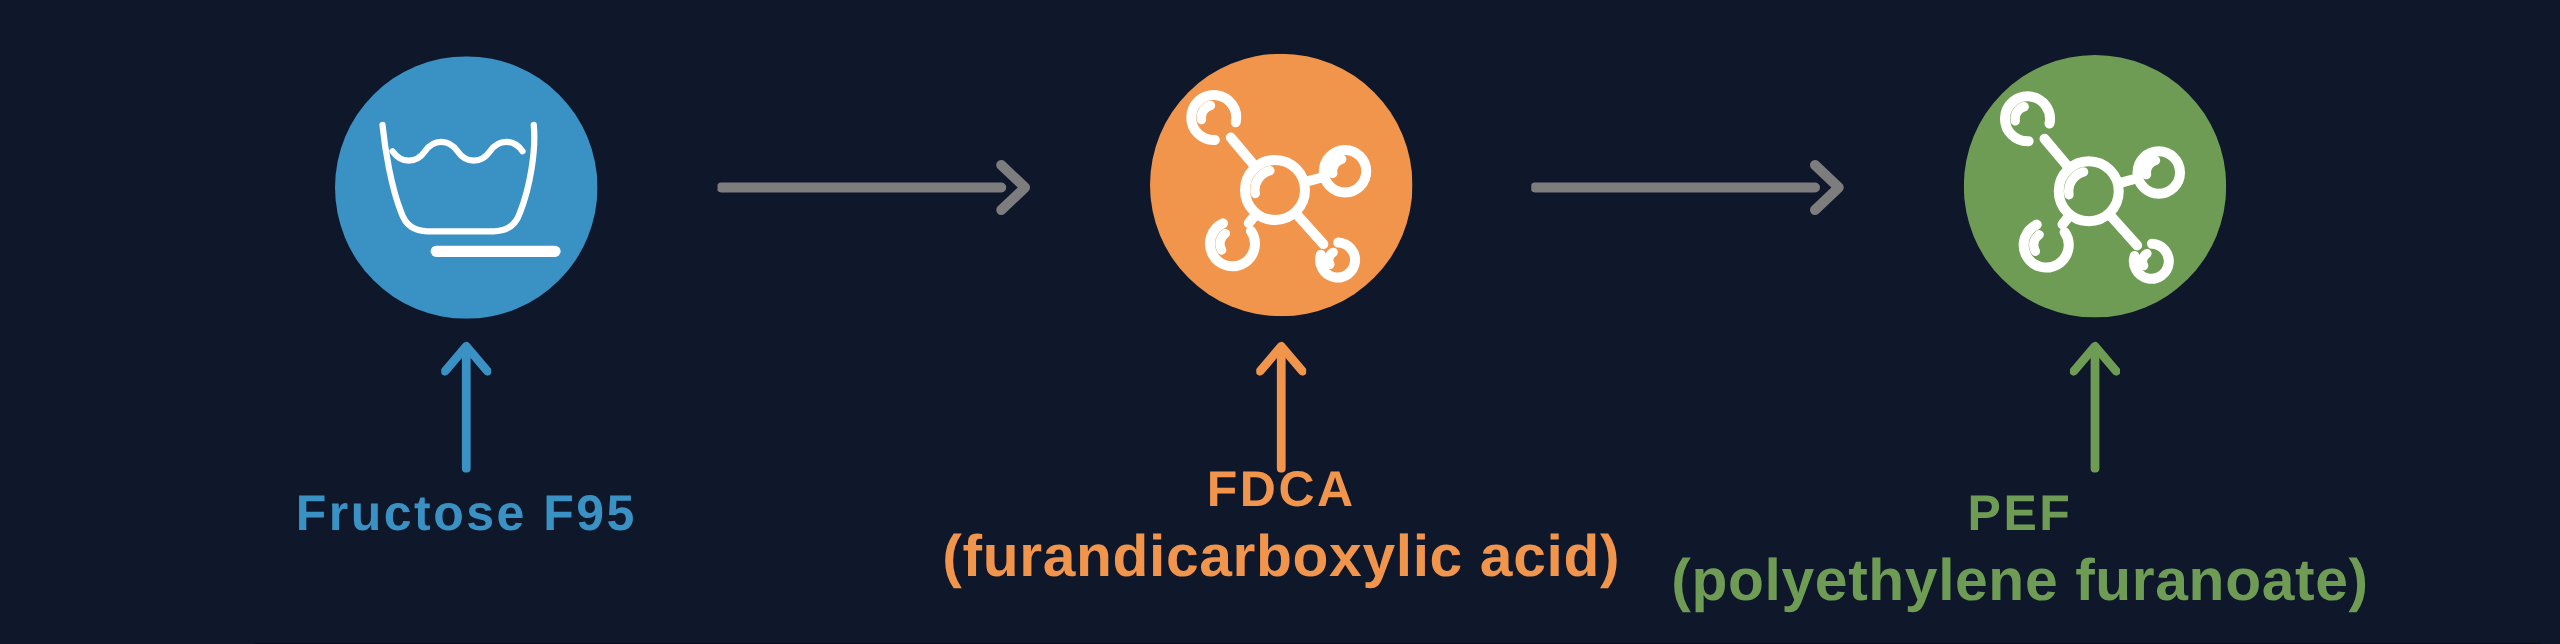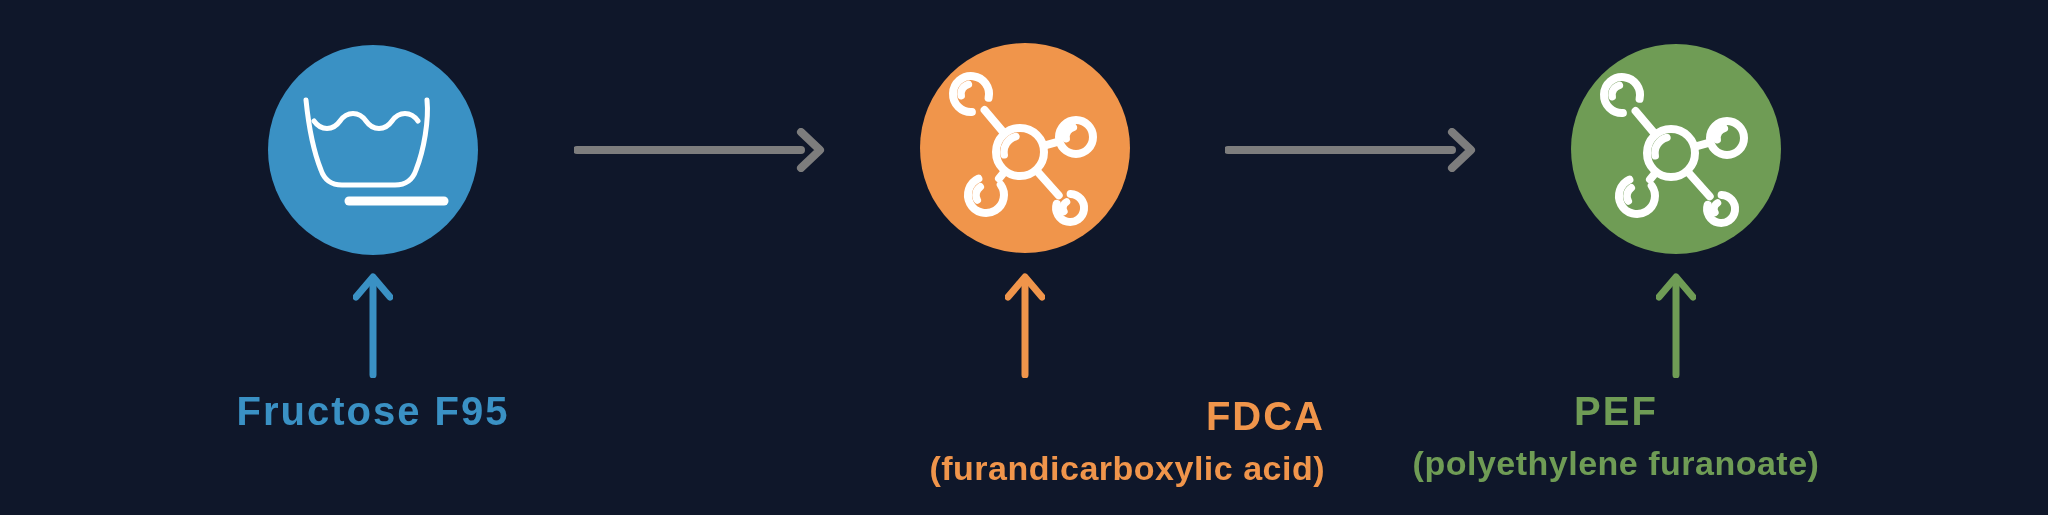--- a/index.html
+++ b/index.html
@@ -20,21 +20,21 @@
   }
   .label-line1{
     display:block;
     font-size:40px;
     line-height:52px;
     letter-spacing:2px;
     white-space:nowrap;
   }
   .label-line2{
     display:block;
-    font-size:34px;
+    font-size:47px;
     line-height:53px;
     letter-spacing:0.5px;
     white-space:nowrap;
   }
   .c-blue{color:#3a91c4;}
   .c-orange{color:#f0954b;}
   .c-green{color:#6f9c55;}
 </style>
 </head>
 <body>
@@ -94,21 +94,21 @@
     </g>
   </svg>
 
   <svg class="abs" style="left:1005px;top:272px;" width="40" height="106" viewBox="0 0 40 106" fill="none" stroke-width="7" stroke-linecap="round" stroke-linejoin="round">
     <g stroke="#f0954b">
       <path d="M3 25 L20 5 L37 25"></path>
       <path d="M20 8 L20 103"></path>
     </g>
   </svg>
 
-  <div class="label-block c-orange" style="left:725px;top:390px;width:600px;text-align:right;">
+  <div class="label-block c-orange" style="left:725px;top:366px;width:600px;">
     <span class="label-line1">FDCA</span>
     <span class="label-line2">(furandicarboxylic acid)</span>
   </div>
 
   <svg class="abs" style="left:1225px;top:128px;" width="260" height="44" viewBox="0 0 260 44" fill="none" stroke-width="8" stroke-linecap="round" stroke-linejoin="round">
     <g stroke="#7d7d7d">
       <path d="M3 22 L227 22"></path>
       <path d="M227 4 L246 22 L227 40"></path>
     </g>
   </svg>

